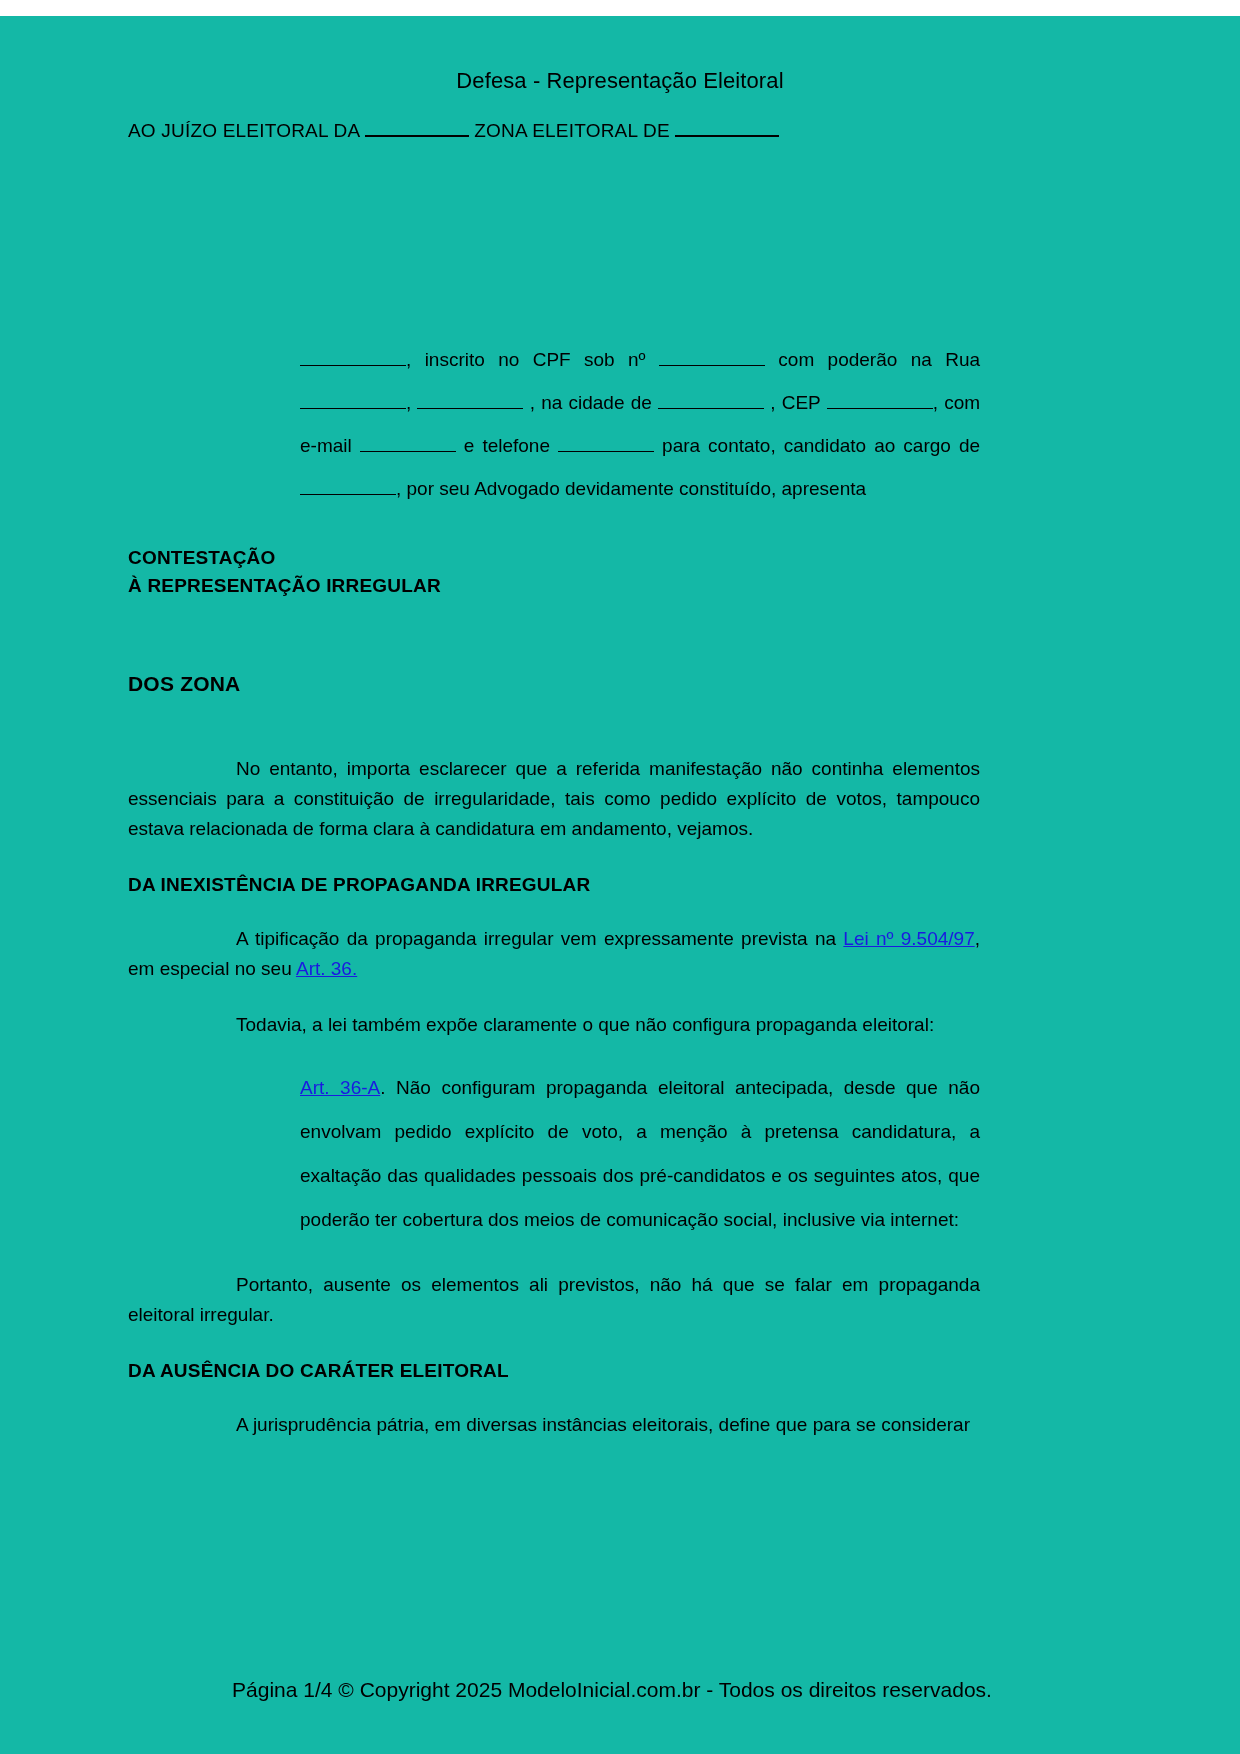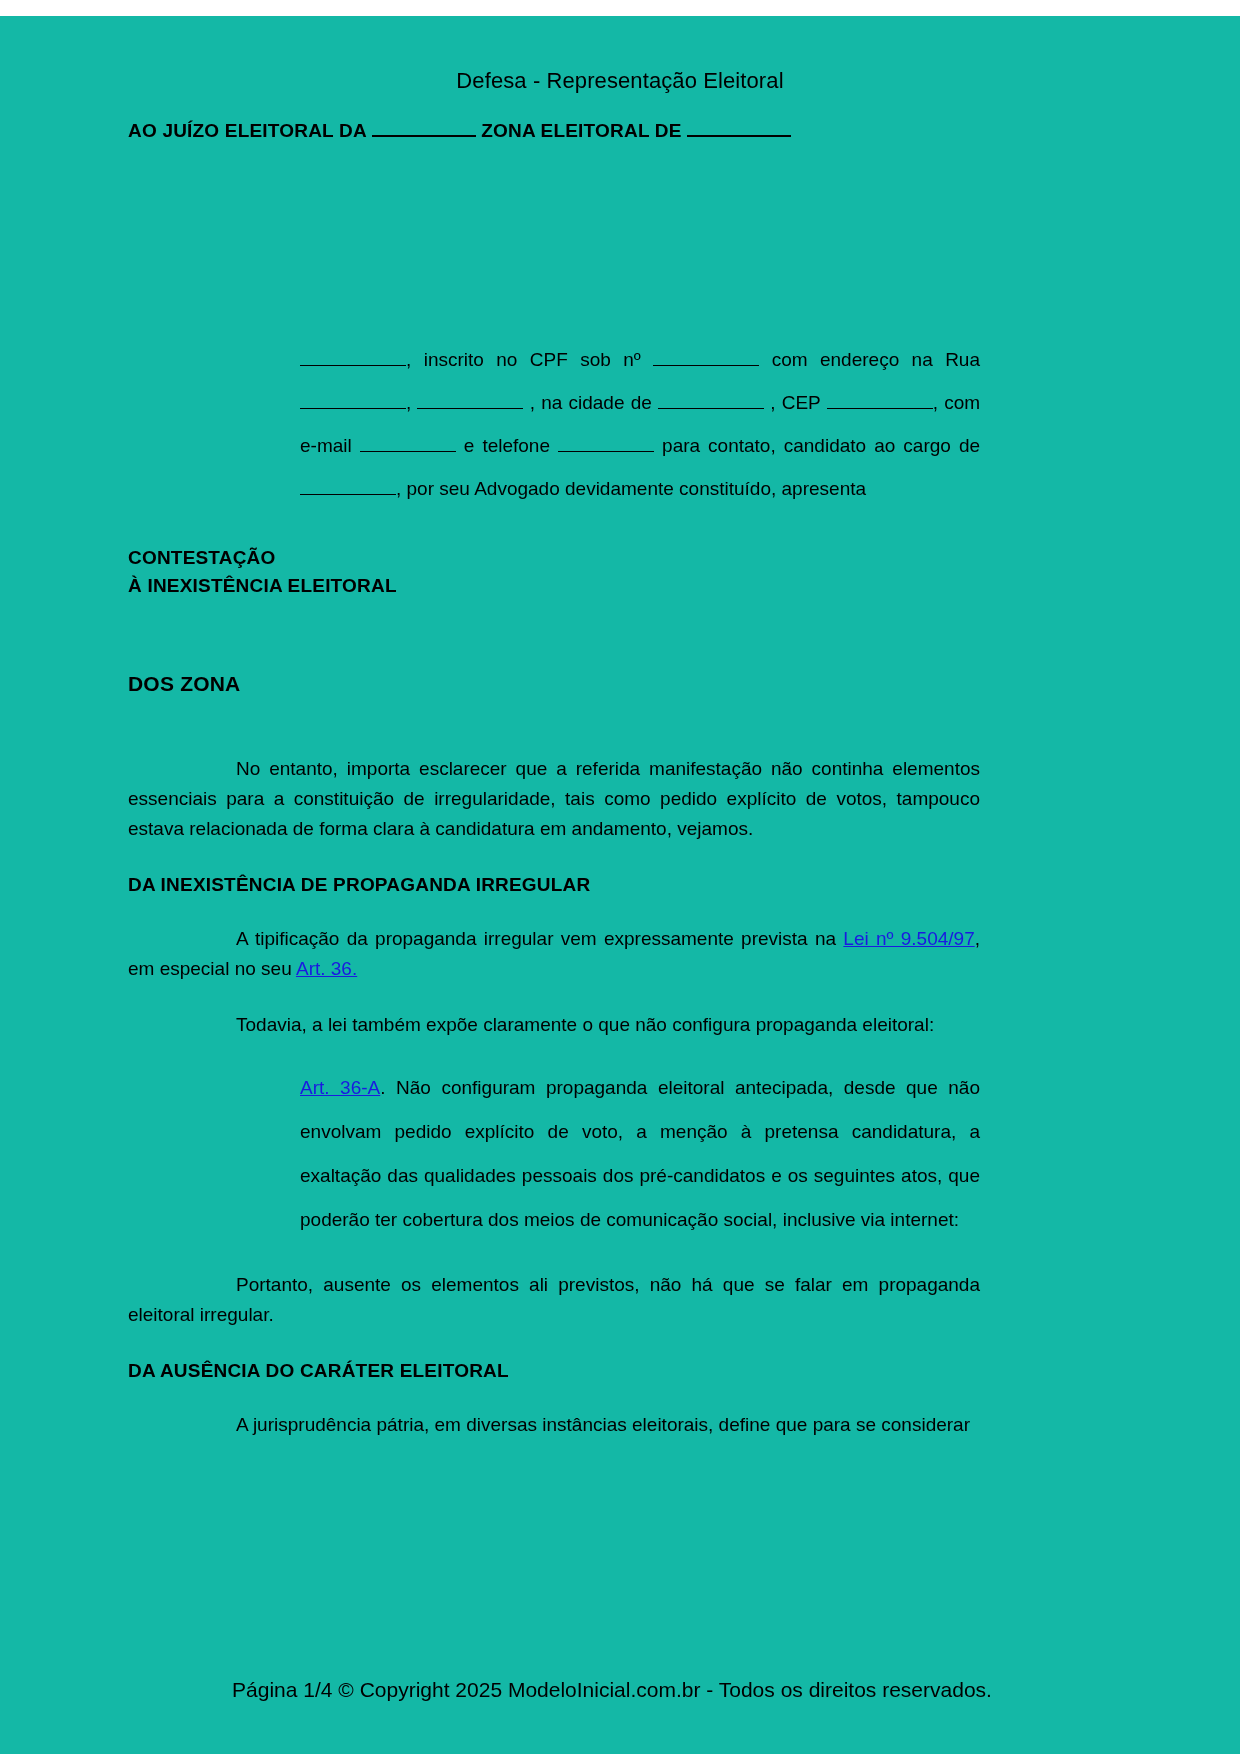--- a/index.html
+++ b/index.html
@@ -35,21 +35,21 @@
   .content {
     position: absolute;
     left: 128px;
     top: 104px;
     width: 852px;
   }
 
   
   .addressee {
     font-size: 19px;
-    font-weight: bold;
+    font-weight: normal;
     letter-spacing: 0.2px;
     margin: 0 0 0 0;
     white-space: nowrap;
   }
 
   .spacer-big { height: 196px; }
   .spacer-mid { height: 34px; }
 
   .qualify {
     margin: 0 0 0 172px;
@@ -147,41 +147,41 @@
       <span class="blank-bold"></span>
       <span>ZONA ELEITORAL DE</span>
       <span class="blank-bold"></span>
     </div>
 
     <div class="spacer-big"></div>
 
     <p class="qualify">
       <span class="blank w1"></span><span>, inscrito no CPF sob nº</span>
       <span class="blank w1"></span>
-      <span>com endereço na Rua</span>
+      <span>com poderão na Rua</span>
       <span class="blank w1"></span><span>,</span>
       <span class="blank w1"></span>
       <span>, na cidade de</span>
       <span class="blank w1"></span>
       <span>, CEP</span>
       <span class="blank w1"></span><span>,</span>
       <span>com e-mail</span>
       <span class="blank w2"></span>
       <span>e telefone</span>
       <span class="blank w2"></span>
       <span>para contato, candidato ao</span>
       <span>cargo de</span>
       <span class="blank w2"></span><span>, por seu Advogado devidamente constituído, apresenta</span>
     </p>
 
     <div class="spacer-mid"></div>
 
     <div class="center-title">
       <div>CONTESTAÇÃO</div>
-      <div>À INEXISTÊNCIA ELEITORAL</div>
+      <div>À REPRESENTAÇÃO IRREGULAR</div>
     </div>
 
     <div style="height:38px"></div>
 
 
     <div style="height:34px"></div>
 
     <h2 class="section">DOS ZONA</h2>
 
     <div style="height:32px"></div>

